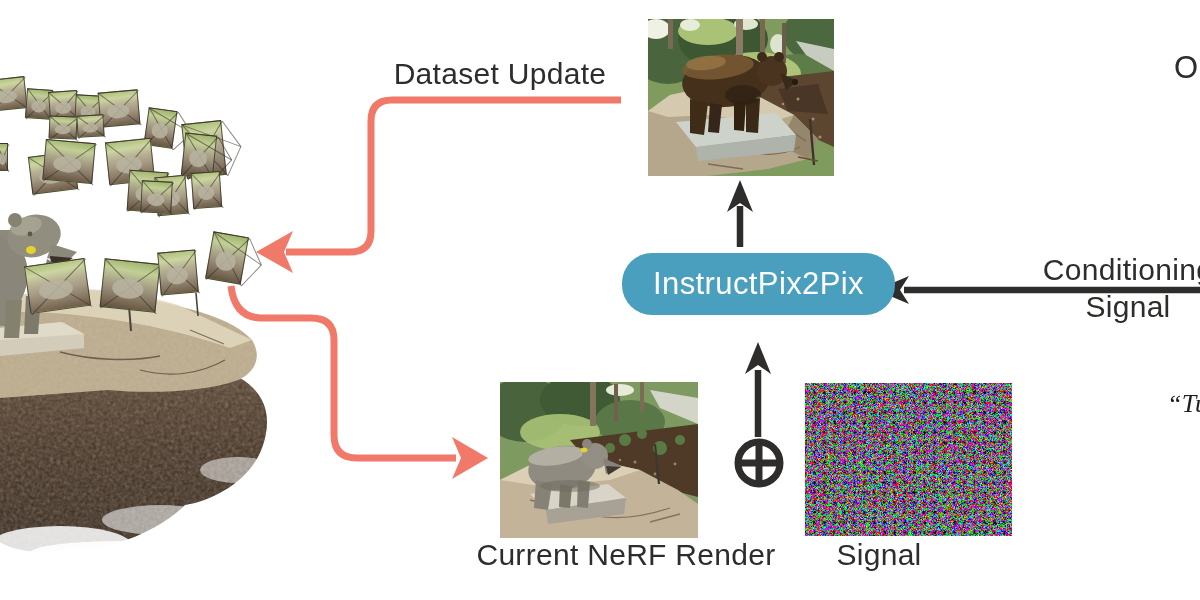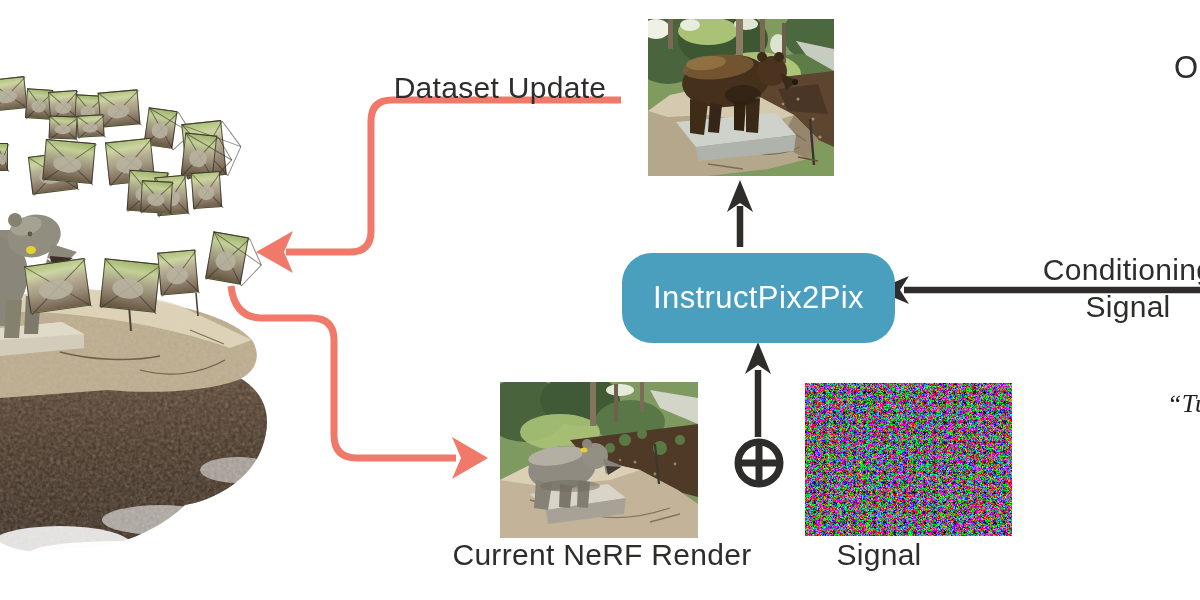--- a/index.html
+++ b/index.html
@@ -7,31 +7,31 @@
     width:1200px;height:600px;position:relative;overflow:hidden;
     background:#ffffff;
     font-family:"Liberation Sans",sans-serif;
     color:#2e2d2b;
   }
   .abs{position:absolute}
   .label{
     position:absolute;text-align:center;font-size:30px;font-weight:400;
     color:#2e2d2b;letter-spacing:.3px;white-space:nowrap;
   }
-  #dataset-update-label{left:380px;top:71px;width:240px}
-  #current-nerf-label{left:452px;top:538px;width:300px}
+  #dataset-update-label{left:380px;top:57px;width:240px}
+  #current-nerf-label{left:476px;top:538px;width:300px}
   #noise-label{left:779px;top:538px;width:200px}
   #conditioning-label{left:1028px;top:251px;width:200px;line-height:37px}
   #fragment-top{left:1174px;top:50px;width:60px;text-align:left;font-size:31px}
   #fragment-quote{
     left:1167px;top:389px;width:80px;text-align:left;
     font-family:"Liberation Serif",serif;font-style:italic;font-size:26px;color:#1f1e1c;
   }
   #ip2p-pill{
-    left:622px;top:253px;width:273px;height:90px;border-radius:30px;
+    left:622px;top:253px;width:273px;height:62px;border-radius:30px;
     background:#4a9fbe;display:flex;align-items:center;justify-content:center;
   }
   #ip2p-pill span{color:#ffffff;font-size:31px;letter-spacing:.4px}
   
   .cam-card{
     position:absolute;border:1px solid rgba(50,45,38,.78);box-sizing:border-box;
     overflow:visible;
   }
   .cam-a{background:linear-gradient(176deg,#a9c074 0%,#ccd5a2 20%,#b7af92 40%,#a59a84 58%,#8b7d69 78%,#6d5a44 100%)}
   .cam-b{background:linear-gradient(184deg,#9cb468 0%,#c3cf97 22%,#aaa489 45%,#978b76 62%,#7d6e5a 82%,#61503c 100%)}

